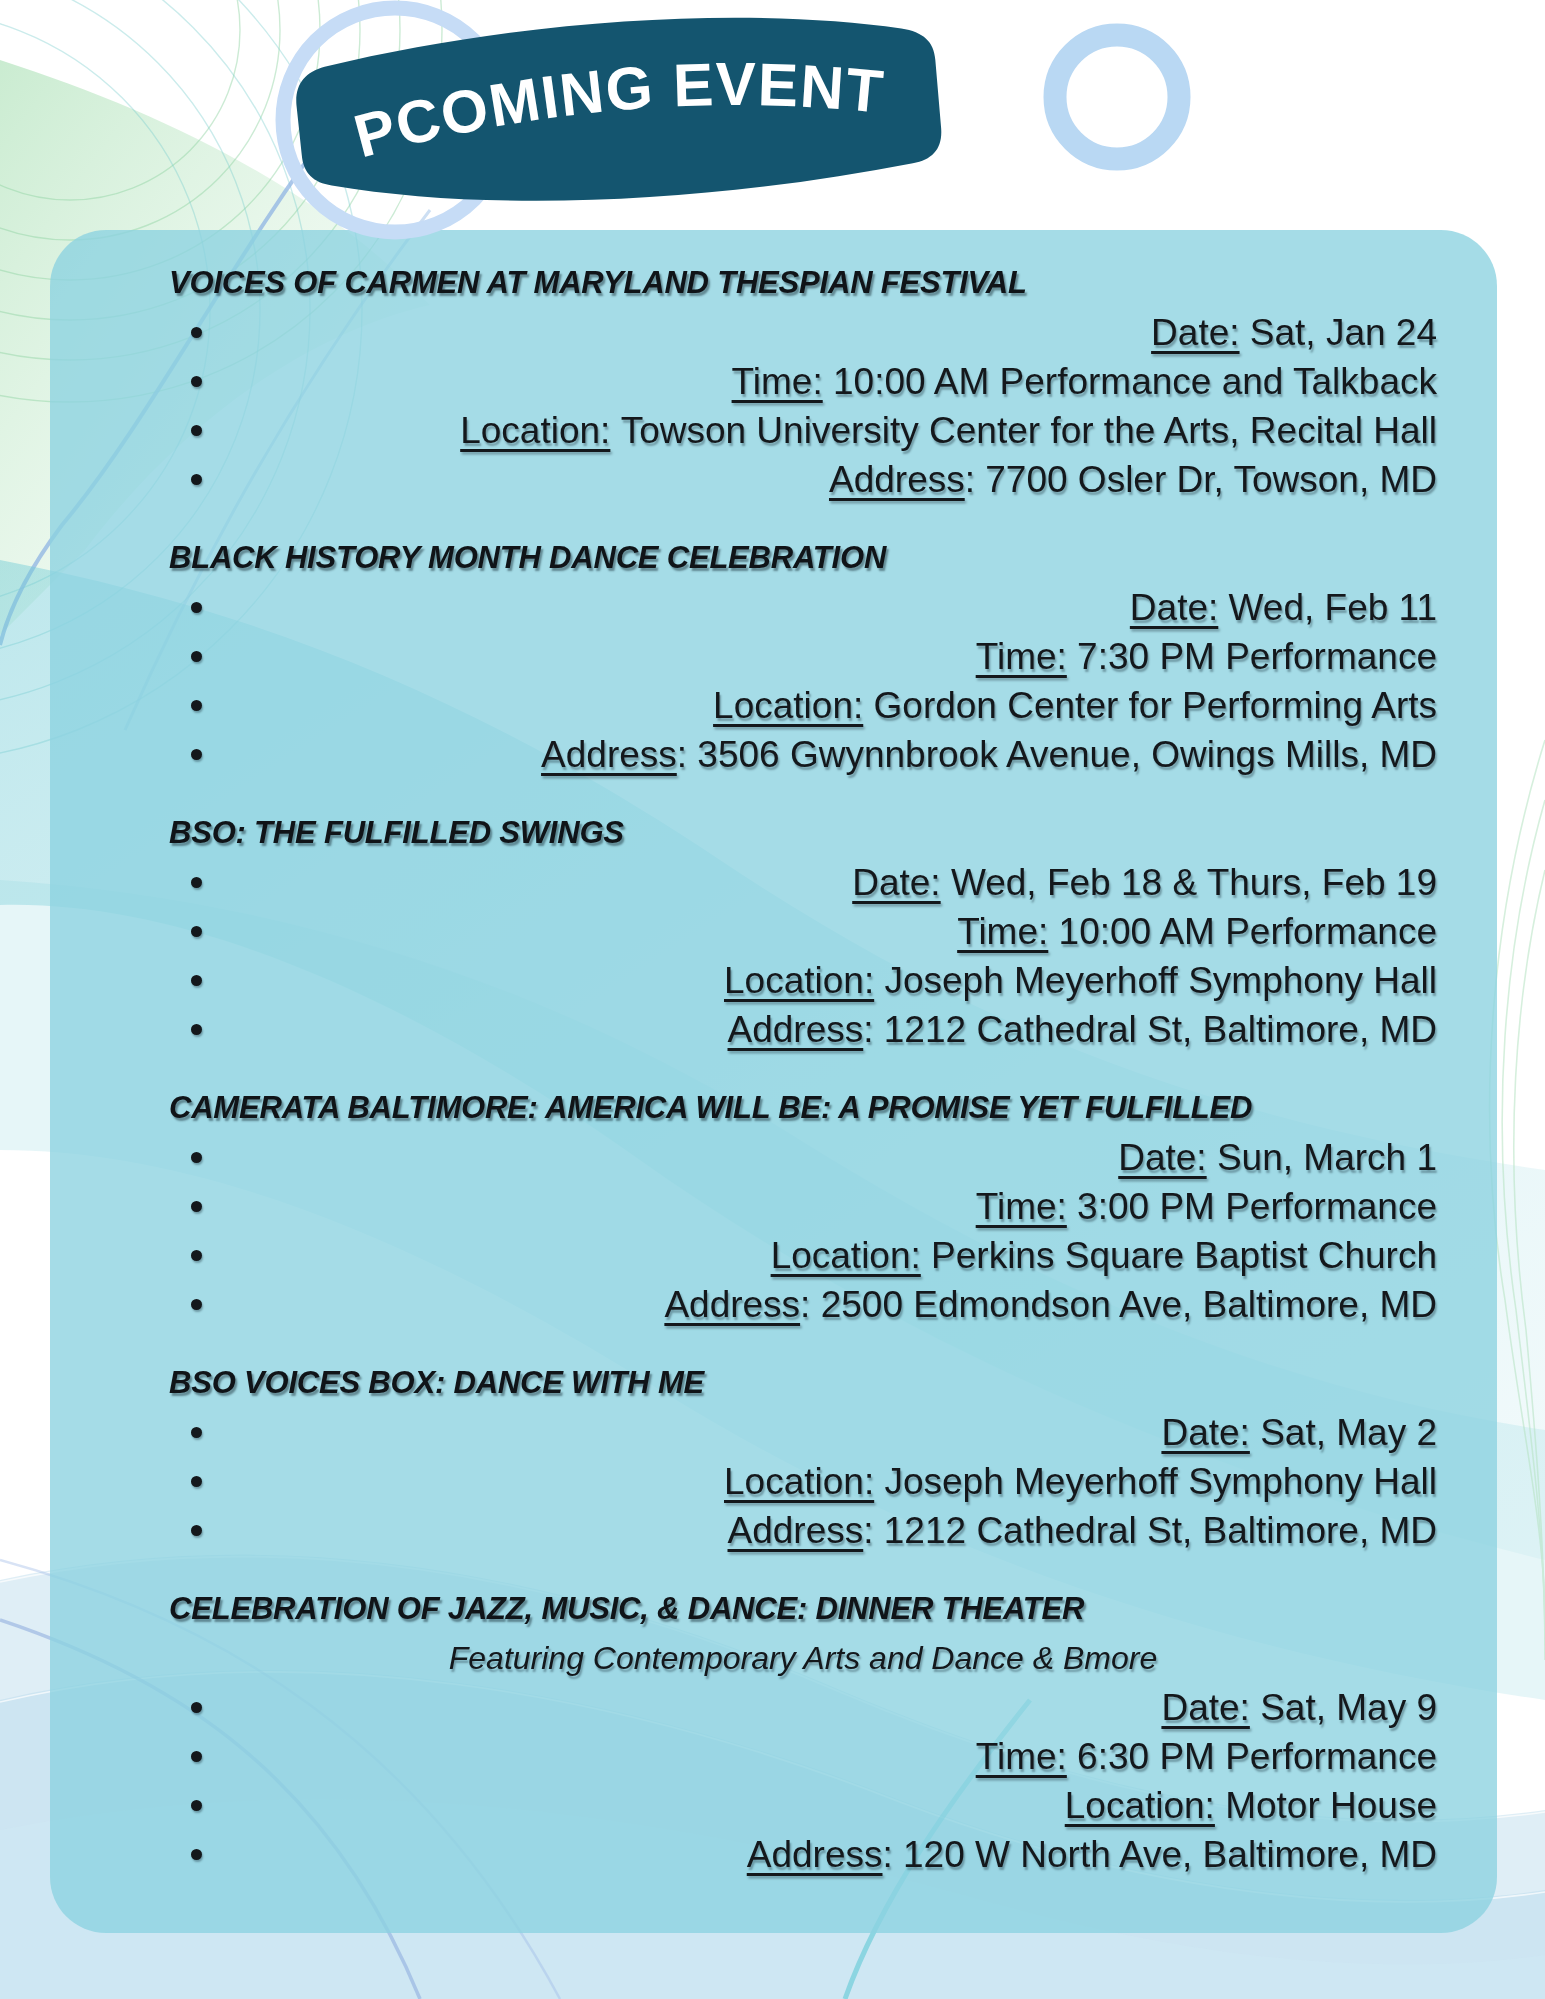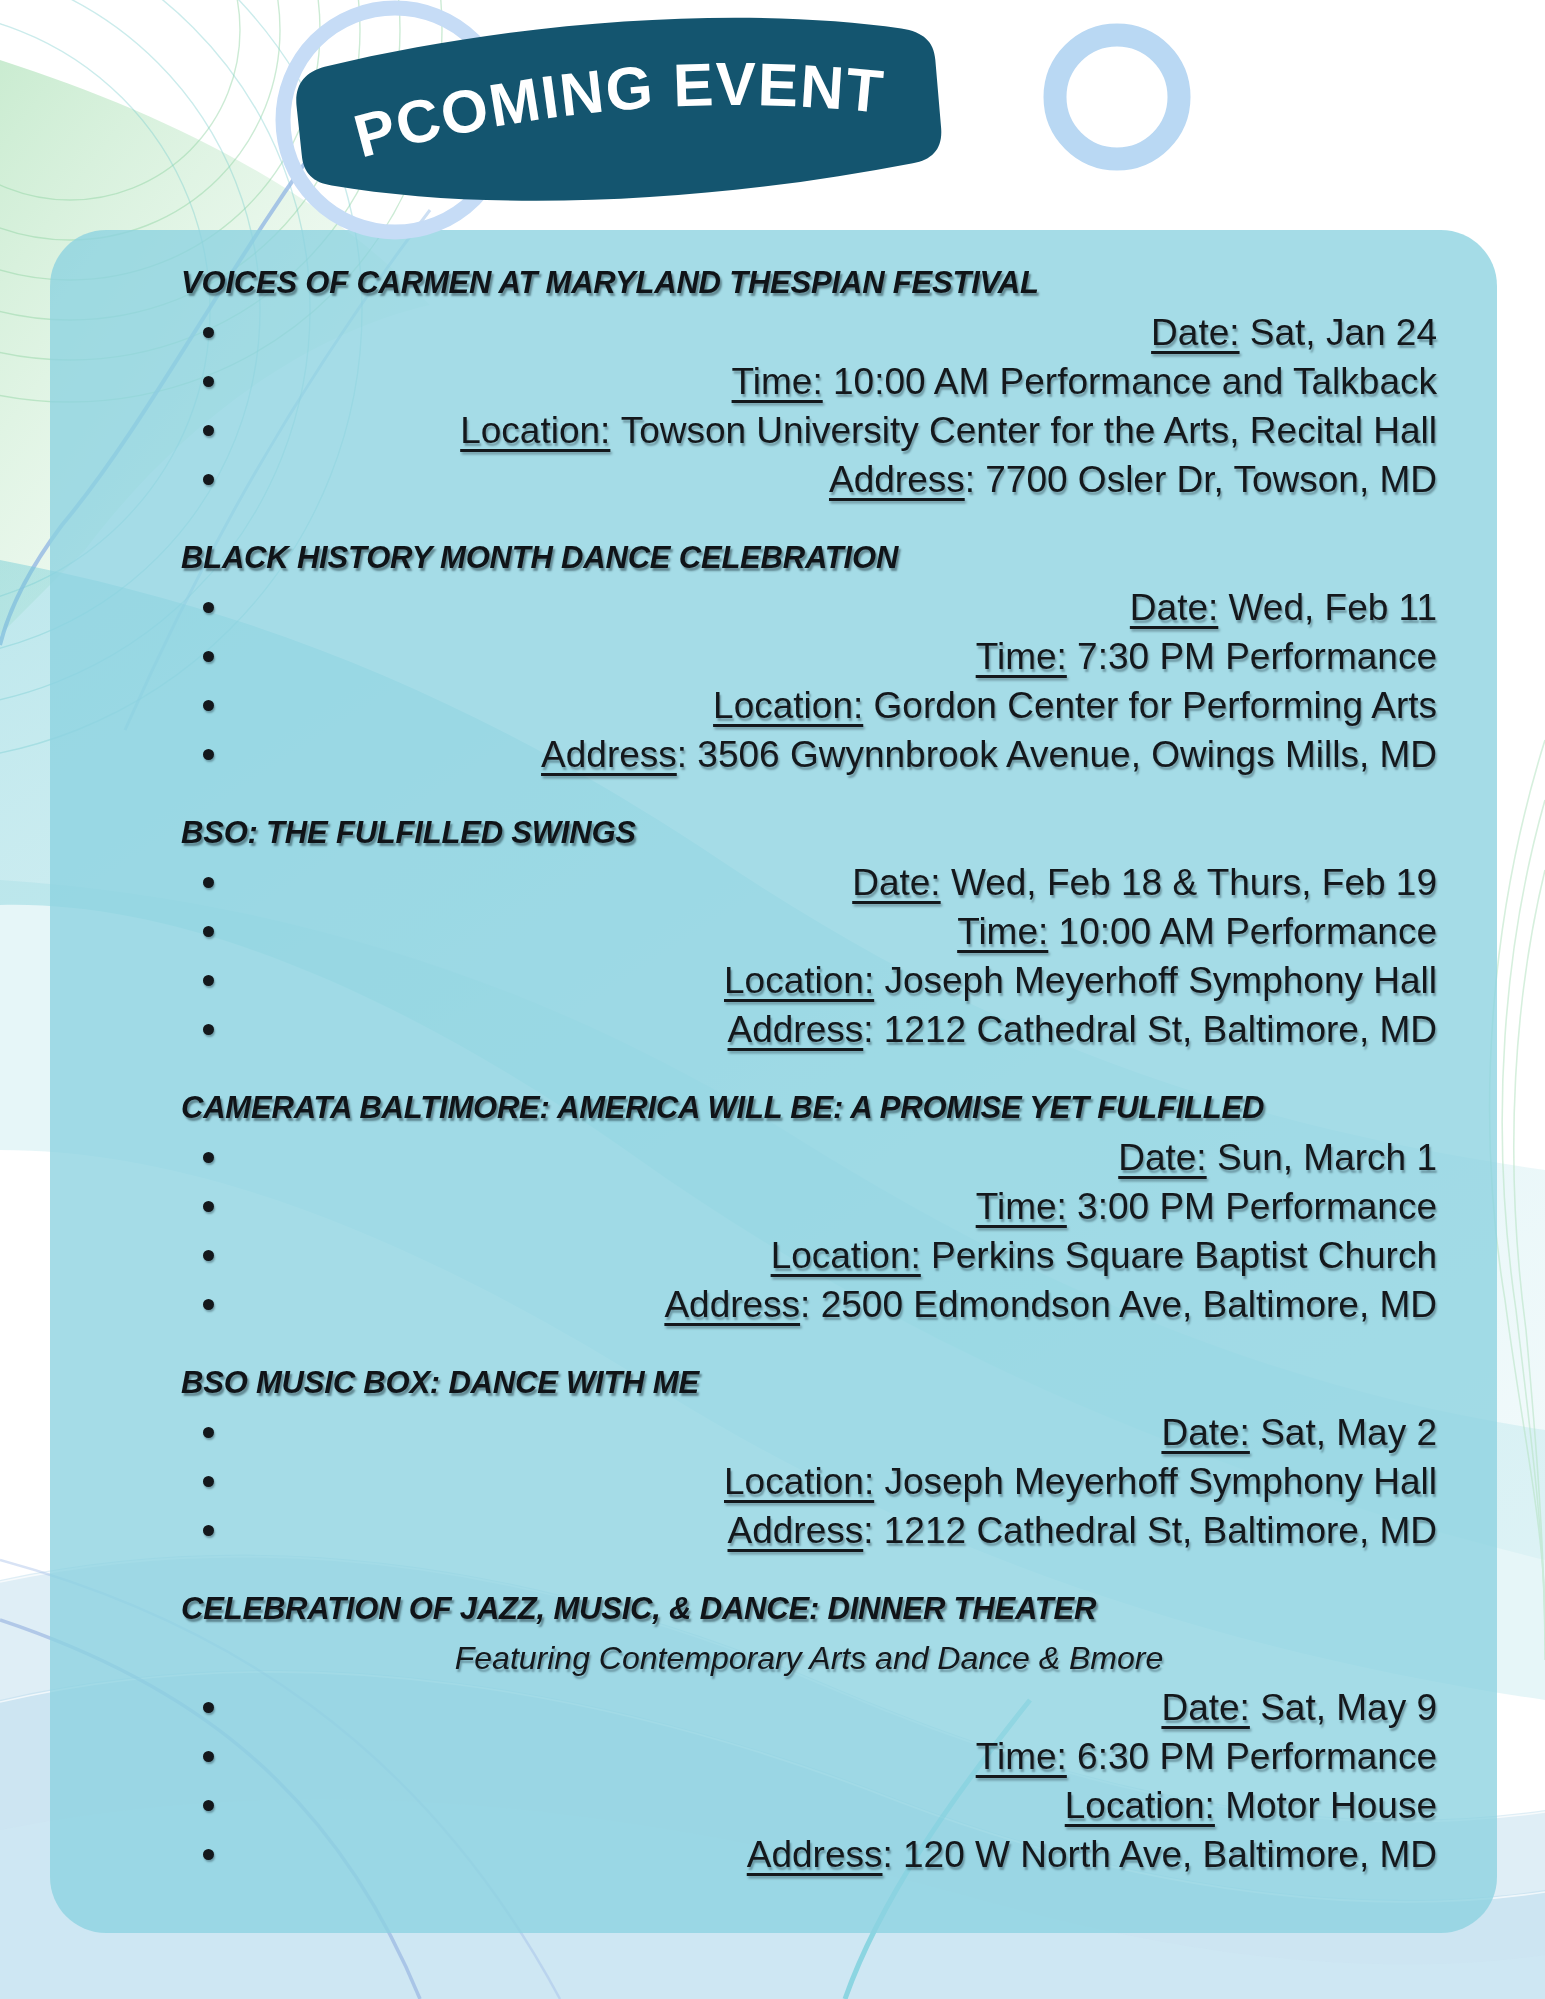--- a/index.html
+++ b/index.html
@@ -34,21 +34,21 @@
   }
   .banner svg{display:block;width:100%;height:100%;overflow:visible;}
   .banner .banner-title-text{
     font-family:"Liberation Sans", sans-serif;
     font-weight:bold;
     font-size:60px;
     letter-spacing:1.5px;
     fill:var(--banner-fg,#ffffff);
   }
   
-  .event-block{margin:0 0 31px 12px;}
+  .event-block{margin:0 0 31px 0;}
   .event-title{
     margin:0 0 2px 0;
     font-size:31px;line-height:46px;
     font-weight:bold;font-style:italic;
     letter-spacing:-0.2px;
     color:var(--heading-color,#101418);
     text-shadow:2px 3px 2px rgba(15,35,45,0.45);
   }
   .event-subtitle{
     margin:0;
@@ -171,21 +171,21 @@
         <section class="event-block">
           <h2 class="event-title">CAMERATA BALTIMORE: AMERICA WILL BE: A PROMISE YET FULFILLED</h2>
           <ul class="event-details">
             <li class="detail-row"><span class="lbl"><span class="und">Date:</span></span><span class="val">&nbsp;Sun, March 1</span></li>
             <li class="detail-row"><span class="lbl"><span class="und">Time:</span></span><span class="val">&nbsp;3:00 PM Performance</span></li>
             <li class="detail-row"><span class="lbl"><span class="und">Location:</span></span><span class="val">&nbsp;Perkins Square Baptist Church</span></li>
             <li class="detail-row"><span class="lbl"><span class="und">Address</span><span>:</span></span><span class="val">&nbsp;2500 Edmondson Ave, Baltimore, MD</span></li>
           </ul>
         </section>
         <section class="event-block">
-          <h2 class="event-title">BSO MUSIC BOX: DANCE WITH ME</h2>
+          <h2 class="event-title">BSO VOICES BOX: DANCE WITH ME</h2>
           <ul class="event-details">
             <li class="detail-row"><span class="lbl"><span class="und">Date:</span></span><span class="val">&nbsp;Sat, May 2</span></li>
             <li class="detail-row"><span class="lbl"><span class="und">Location:</span></span><span class="val">&nbsp;Joseph Meyerhoff Symphony Hall</span></li>
             <li class="detail-row"><span class="lbl"><span class="und">Address</span><span>:</span></span><span class="val">&nbsp;1212 Cathedral St, Baltimore, MD</span></li>
           </ul>
         </section>
         <section class="event-block">
           <h2 class="event-title">CELEBRATION OF JAZZ, MUSIC, &amp; DANCE: DINNER THEATER</h2>
           <p class="event-subtitle">Featuring Contemporary Arts and Dance &amp; Bmore</p>
           <ul class="event-details">

